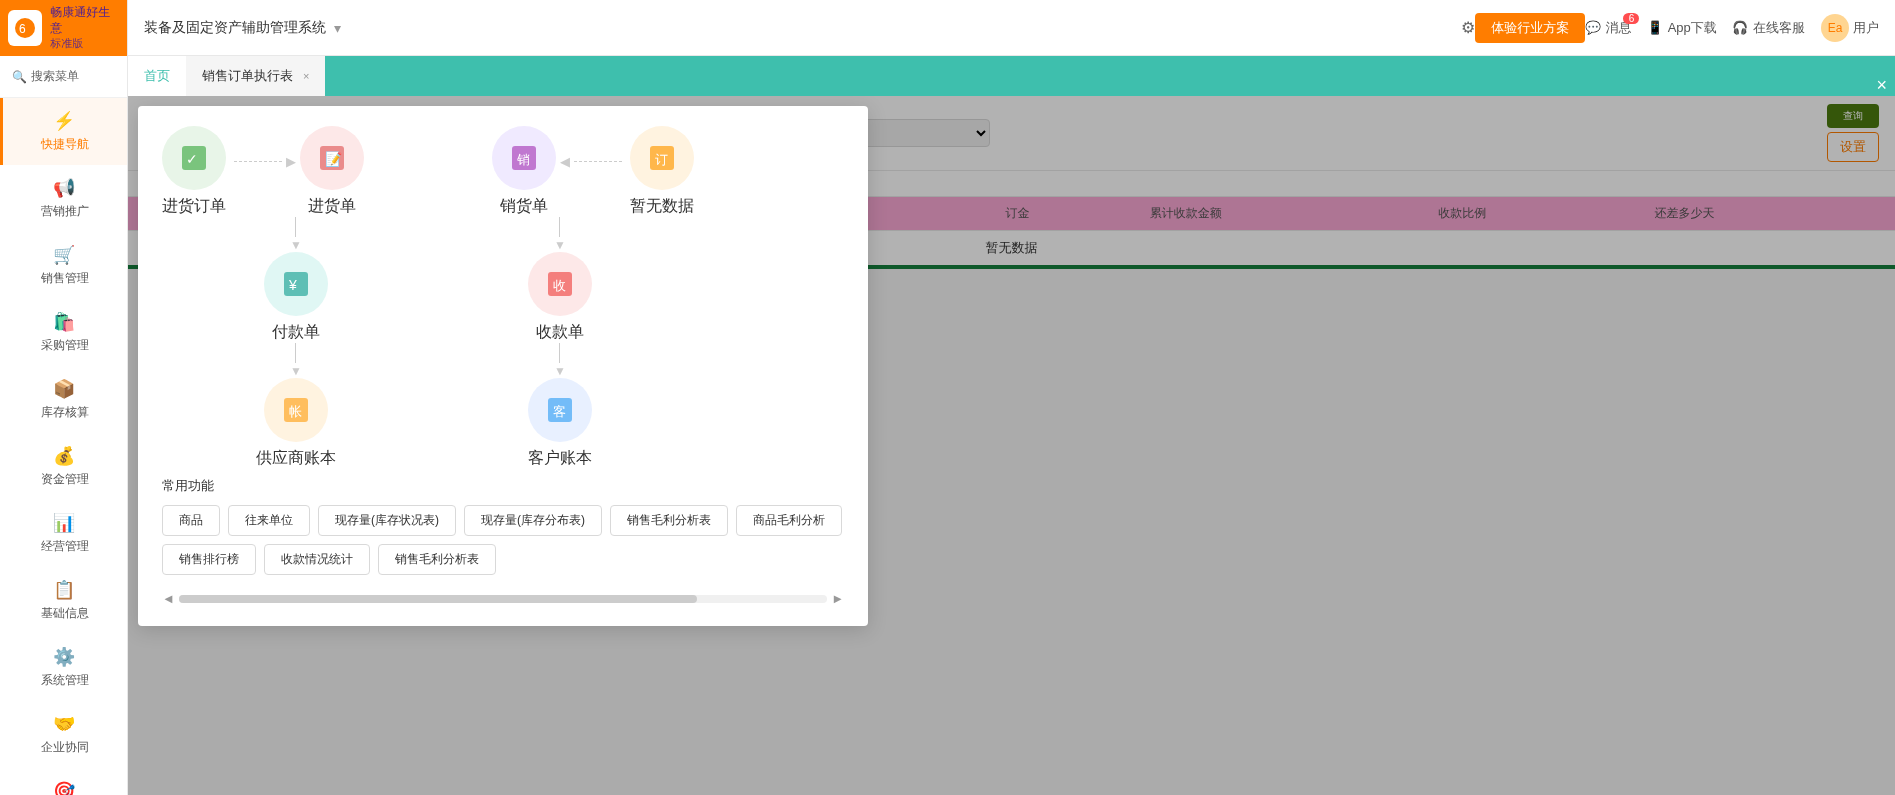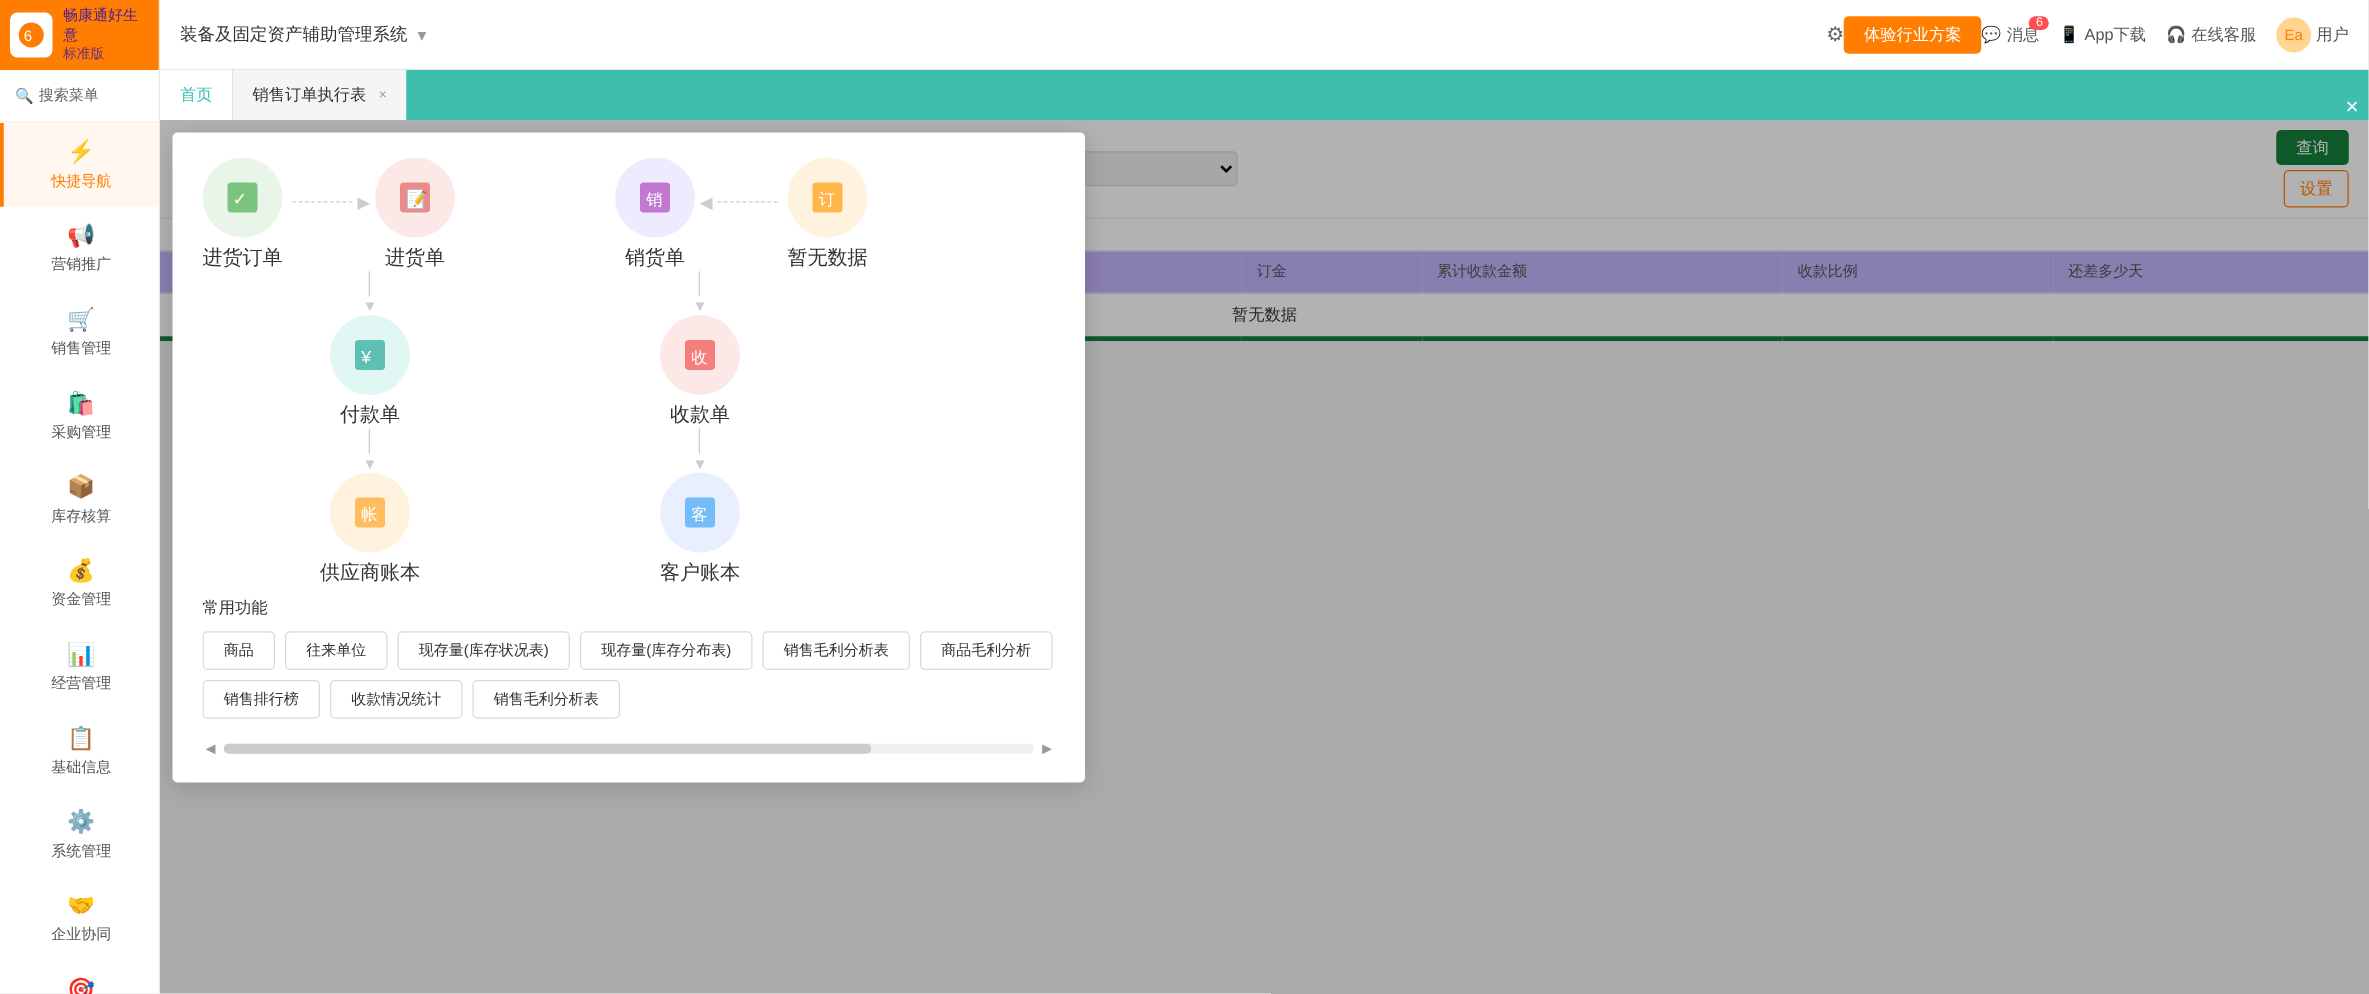--- a/index.html
+++ b/index.html
@@ -41,27 +41,27 @@
     .tab-item.active { background: #f5f5f5; color: #333; }
     .tab-close { color: #999; font-size: 11px; margin-left: 4px; }
     .tab-right-close { margin-left: auto; margin-right: 8px; color: #fff; font-size: 18px; cursor: pointer; }
 
     
     .content-area { flex: 1; overflow: hidden; position: relative; background: #f5f5f5; }
 
     
     .page-header { background: #fff; padding: 8px 16px; display: flex; align-items: center; gap: 8px; border-bottom: 1px solid #e8e8e8; }
     .page-header-actions { display: flex; gap: 12px; align-items: center; font-size: 13px; color: #666; }
-    .btn-query { background: #15803d; color: #fff; border: none; border-radius: 4px; padding: 5px 16px; cursor: pointer; font-size: 13px; }
+    .btn-query { background: #4d7c0f; color: #fff; border: none; border-radius: 4px; padding: 5px 16px; cursor: pointer; font-size: 10px; }
     .btn-setting { background: #fff; color: #ff7d00; border: 1px solid #ff7d00; border-radius: 4px; padding: 5px 12px; cursor: pointer; font-size: 13px; display: block; margin-top: 4px; }
 
     
     .table-area { background: #fff; overflow: auto; }
     .data-table { width: 100%; border-collapse: collapse; font-size: 12px; }
-    .data-table th { background: #c4b5fd; padding: 8px 12px; text-align: left; border-bottom: 1px solid #e8e8e8; color: #555; font-weight: 500; white-space: nowrap; }
+    .data-table th { background: #f9a8d4; padding: 8px 12px; text-align: left; border-bottom: 1px solid #e8e8e8; color: #555; font-weight: 500; white-space: nowrap; }
     .data-table td { padding: 8px 12px; border-bottom: 4px solid #15803d; color: #333; }
     .empty-data { text-align: center; padding: 60px; color: #999; font-size: 13px; }
 
     
     .overlay { position: absolute; top: 0; left: 0; right: 0; bottom: 0; background: rgba(0,0,0,0.3); z-index: 100; display: flex; align-items: flex-start; justify-content: flex-start; padding: 10px 0 0 10px; }
 
     
     .quick-modal { background: #fff; border-radius: 4px; box-shadow: 0 4px 20px rgba(0,0,0,0.15); width: 730px; min-height: 460px; position: relative; padding: 20px 24px; overflow: hidden; }
     .quick-modal-scroll { overflow-x: auto; }
     .flow-node { display: flex; flex-direction: column; align-items: center; gap: 6px; cursor: pointer; }

